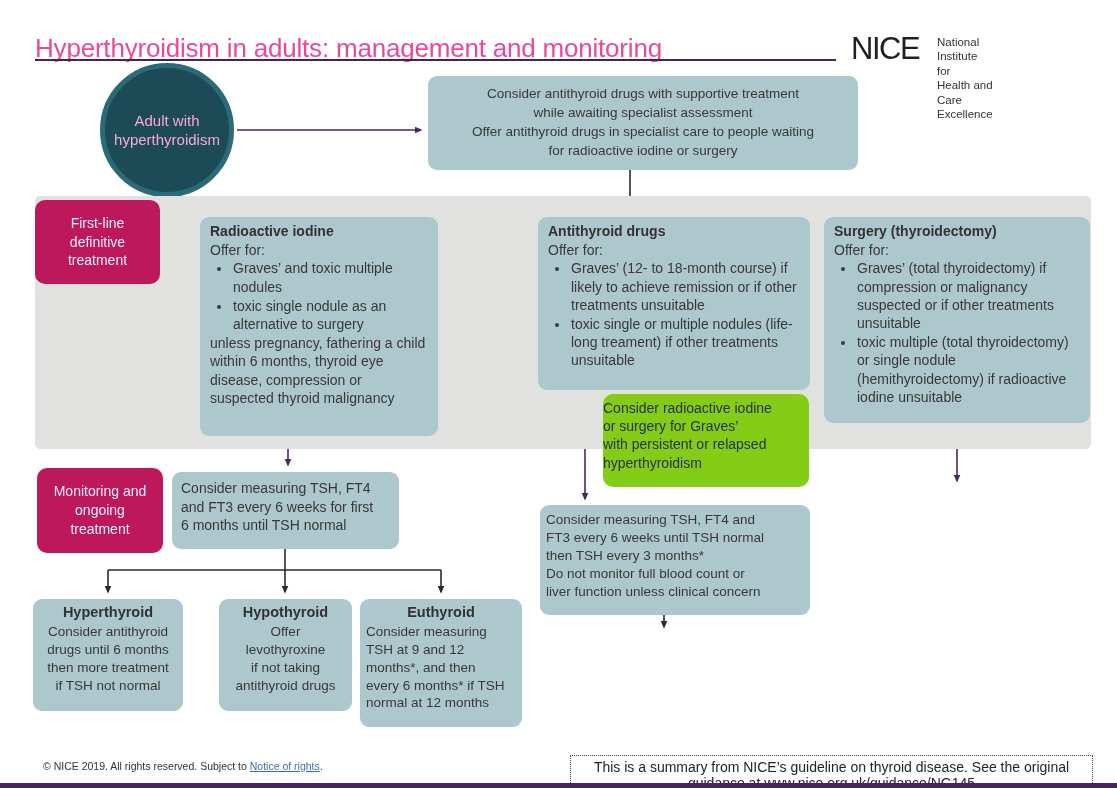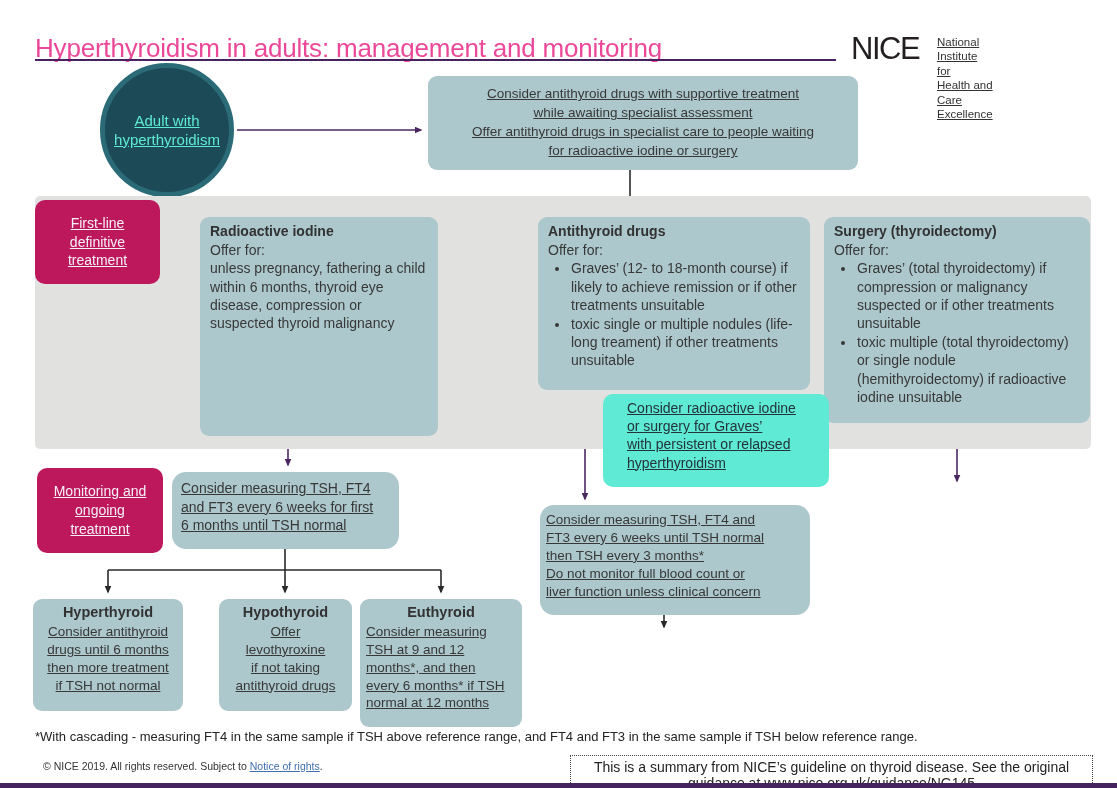--- a/index.html
+++ b/index.html
@@ -1,20 +1,20 @@
 <!DOCTYPE html>
 <html><head>
 <meta charset="utf-8">
 <style>
   html,body { margin:0; padding:0; background:#ffffff; }
   .canvas {
     position:relative; width:1117px; height:788px; overflow:hidden;
     background:#ffffff; font-family:"Liberation Sans", sans-serif; color:#3a3a3a;
   }
-  .ml { white-space:pre-line;text-decoration:underline; }
+  .ml { white-space:pre-line; }
 
   
   .page-title {
     position:absolute; left:35px; top:33px; font-size:26px; font-weight:normal;
     color:#ec4899; letter-spacing:-0.2px;
   }
   .title-rule { position:absolute; left:35px; top:59px; width:801px; height:2px; background:#4a2160; }
   .nice-logo { position:absolute; left:851px; top:31px; }
   .nice-word {
     position:absolute; left:0; top:0; font-size:31px; font-weight:normal; color:#231f20;
@@ -22,21 +22,21 @@
   }
   .nice-tagline {
     position:absolute; left:86px; top:4px; font-size:11.5px; line-height:1.25; color:#333333;
   }
 
   
   .start-circle {
     position:absolute; left:100px; top:63px; width:134px; height:134px; border-radius:50%;
     background:#1c4a56; border:5px solid #2a6b77; box-sizing:border-box;
     display:flex; align-items:center; justify-content:center; text-align:center;
-    color:#5eead4; font-size:15px; line-height:1.3;
+    color:#f9a8d4; font-size:15px; line-height:1.3;
   }
 
   
   .box { position:absolute; background:#adc8cd; border-radius:9px; box-sizing:border-box; }
   .top-box {
     left:428px; top:76px; width:430px; height:94px; padding:8px 6px;
     text-align:center; font-size:13.5px; line-height:1.42; color:#383838;
   }
   .grey-band { position:absolute; left:35px; top:196px; width:1056px; height:253px; background:#e1e1e0; border-radius:5px; }
 
@@ -51,25 +51,25 @@
   .col-box { padding:5px 10px; font-size:14px; line-height:1.3; color:#383838; }
   .box-title { font-weight:bold; color:#323232; margin-bottom:1px; }
   .box-intro { text-align:left; }
   .col-box ul { margin:0; padding-left:22px; }
   .col-box li { margin:0 0 1px 0; padding-left:1px; }
   .ri-box { left:200px; top:217px; width:238px; height:219px; }
   .at-box { left:538px; top:217px; width:272px; height:173px; }
   .su-box { left:824px; top:217px; width:266px; height:206px; }
 
   .teal-box {
-    left:603px; top:394px; width:226px; height:93px; background:#5eead4; border-radius:10px;
-    padding:5px 24px; font-size:14px; line-height:1.3; color:#25333b;
-  }
-
-  .mon-box { font-size:13.5px; line-height:1.33; color:#383838;border-radius:14px; }
+    left:603px; top:394px; width:206px; height:93px; background:#84cc16; border-radius:10px;
+    padding:5px 0; font-size:14px; line-height:1.3; color:#25333b;
+  }
+
+  .mon-box { font-size:13.5px; line-height:1.33; color:#383838; }
   .mon1 { left:172px; top:472px; width:227px; height:77px; padding:7px 9px; font-size:14px; }
   .mon-mid { left:540px; top:505px; width:270px; height:110px; padding:6px 6px; }
   .mon-after { left:540px; top:633px; width:270px; height:95px; padding:7px 6px; text-align:center; }
   .mon-right { left:834px; top:487px; width:252px; height:117px; padding:7px 9px; font-size:14px; }
 
   .outcome { font-size:13.5px; line-height:1.32; color:#383838; padding:4px 4px; text-align:center; }
   .outcome .box-title { font-size:14.5px; }
   .out-hyper { left:33px; top:599px; width:150px; height:112px; }
   .out-hypo { left:219px; top:599px; width:133px; height:112px; }
   .out-eu { left:360px; top:599px; width:162px; height:128px; text-align:left; padding:4px 6px; }
@@ -143,20 +143,24 @@
   <div class="grey-band"></div>
   <div class="stage stage-first">
     <span class="ml">First-line
 definitive
 treatment</span>
   </div>
 
   <div class="box col-box ri-box">
     <div class="box-title">Radioactive iodine</div>
     <div class="box-intro">Offer for:</div>
+    <ul>
+      <li>Graves’ and toxic multiple nodules</li>
+      <li>toxic single nodule as an alternative to surgery</li>
+    </ul>
     <div class="box-outro">unless pregnancy, fathering a child within 6 months, thyroid eye disease, compression or suspected thyroid malignancy</div>
   </div>
 
   <div class="box col-box at-box">
     <div class="box-title">Antithyroid drugs</div>
     <div class="box-intro">Offer for:</div>
     <ul>
       <li>Graves’ (12- to 18-month course) if likely to achieve remission or if other treatments unsuitable</li>
       <li>toxic single or multiple nodules (life-long treament) if other treatments unsuitable</li>
     </ul>
@@ -207,18 +211,17 @@
   </div>
   <div class="box outcome out-eu">
     <div class="box-title">Euthyroid</div>
     <div class="ml">Consider measuring
 TSH at 9 and 12
 months*, and then
 every 6 months* if  TSH
 normal at 12 months</div>
   </div>
 
-  <div class="footnote">*With cascading - measuring FT4 in the same sample if TSH above reference range, and FT4 and FT3 in the same sample if TSH below reference range.</div>
   <div class="copyright"><span>© NICE 2019. All rights reserved. Subject to </span><a class="rights-link">Notice of rights</a><span>.</span></div>
   <div class="summary-note">This is a summary from NICE’s guideline on thyroid disease. See the original guidance at www.nice.org.uk/guidance/NG145</div>
   <div class="bottom-bar"></div>
 
 </div>
 
 </body></html>

